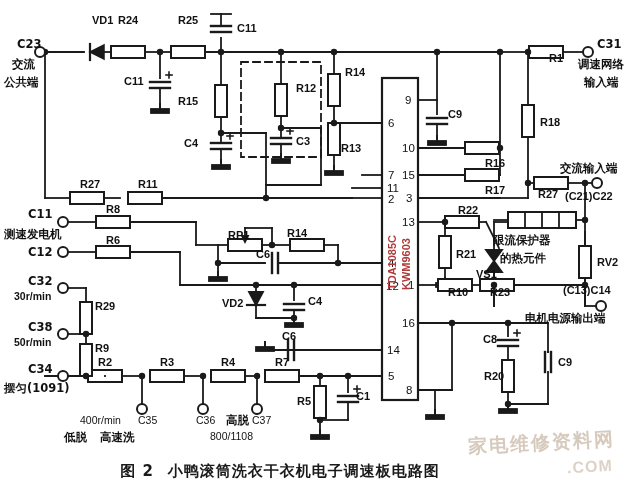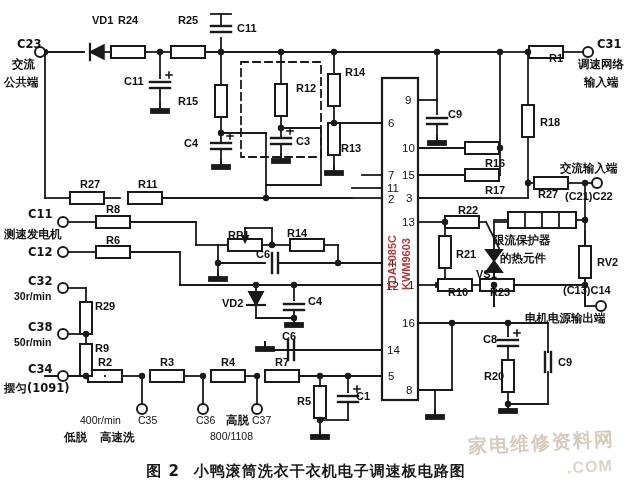--- a/index.html
+++ b/index.html
@@ -1,21 +1,21 @@
 <!DOCTYPE html>
 <html><head>
 <meta charset="utf-8">
 <style>
   html,body{margin:0;padding:0;background:#ffffff;}
   body{font-family:"Liberation Sans","DejaVu Sans",sans-serif;}
   #page{position:relative;width:627px;height:500px;background:#ffffff;overflow:hidden;}
   #schematic{position:absolute;left:0;top:0;width:627px;height:500px;}
   .cap{position:absolute;left:0;top:462px;width:560px;text-align:center;
        font-family:"DejaVu Sans","Liberation Sans",sans-serif;
-       font-size:15px;font-weight:bold;color:#1a1a1a;letter-spacing:1px;margin-left:26px;}
+       font-size:15px;font-weight:bold;color:#1a1a1a;letter-spacing:1px;}
   .cap .num{margin-right:14px;}
   .wm{position:absolute;right:12px;top:430px;
       font-family:"DejaVu Sans","Liberation Sans",sans-serif;
       font-size:19px;font-weight:bold;color:#c9b9a8;opacity:.75;
       letter-spacing:2px;transform:rotate(-3deg);pointer-events:none;}
   .wm2{position:absolute;right:14px;top:458px;
       font-family:"Liberation Sans",sans-serif;
       font-size:16px;font-weight:bold;color:#cfc0b0;opacity:.7;
       letter-spacing:1px;transform:rotate(-3deg);pointer-events:none;}
 </style>

